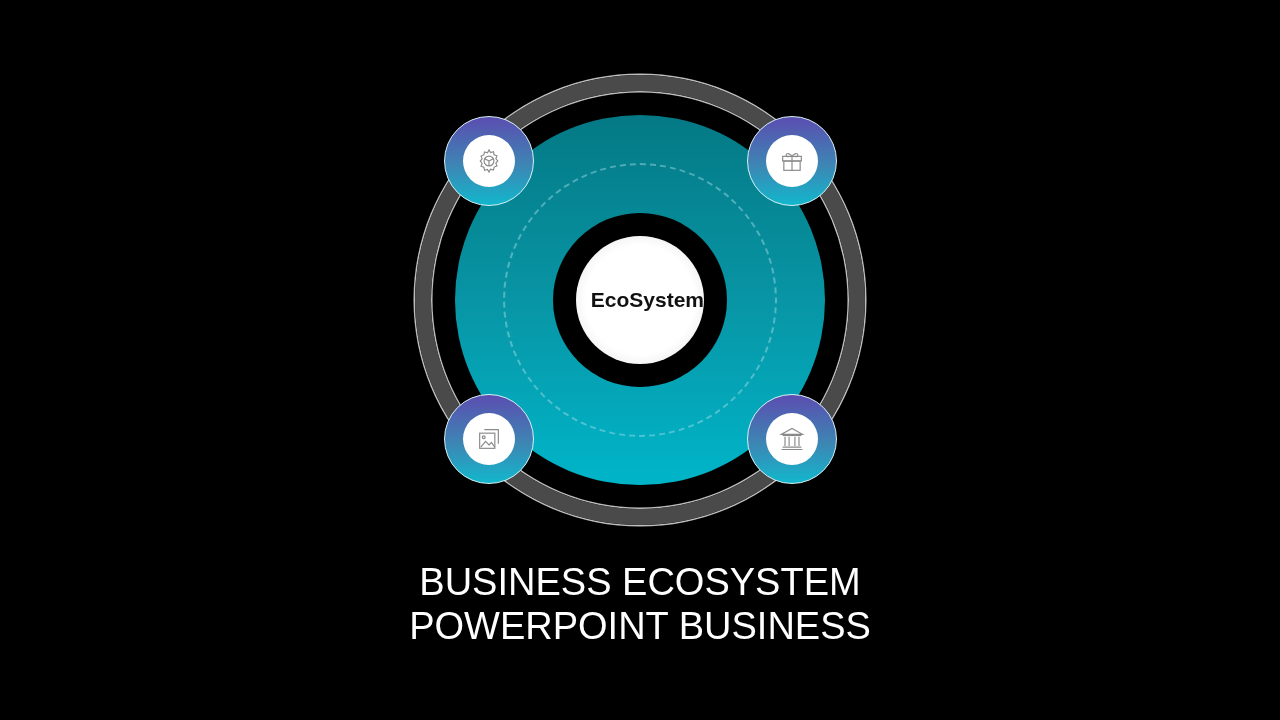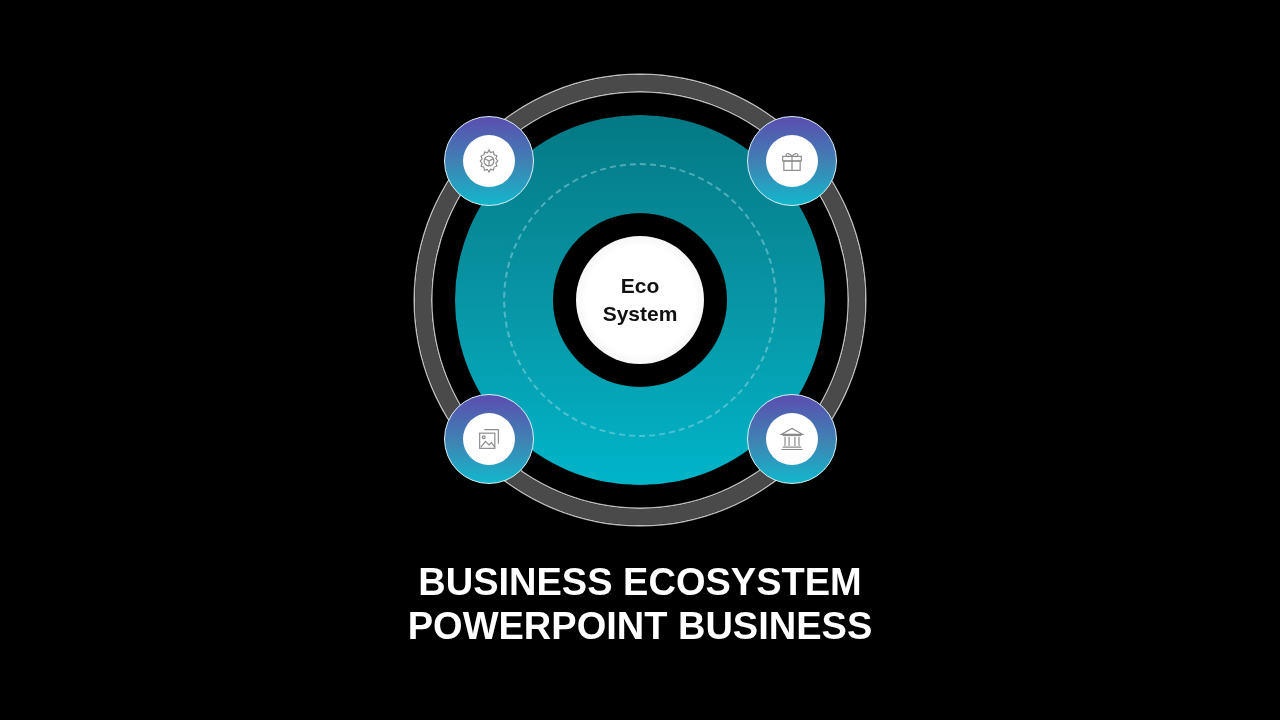--- a/index.html
+++ b/index.html
@@ -3,26 +3,26 @@
 <meta charset="utf-8">
 <style>
   html, body { margin:0; padding:0; }
   body { width:1280px; height:720px; background:#000; overflow:hidden; position:relative; font-family:"Liberation Sans", sans-serif; }
   .abs { position:absolute; }
   .circle { border-radius:50%; box-sizing:border-box; }
   #outer-ring { left:415px; top:75px; width:450px; height:450px; border:16px solid #4a4a4a; box-shadow:0 0 0 1.5px #bdbdbd inset, 0 0 0 1.5px #bdbdbd; }
   #teal-disk { left:455px; top:115px; width:370px; height:370px; background:linear-gradient(180deg,#047985 0%,#0895a5 50%,#00b5c9 100%); }
   #dashed { left:503px; top:163px; width:274px; height:274px; border:2px dashed rgba(170,225,235,0.45); }
   #hole { left:553px; top:213px; width:174px; height:174px; background:#000; }
-  #center { left:576px; top:236px; width:128px; height:128px; background:radial-gradient(circle at 50% 50%, #ffffff 60%, #dcdcdc 100%); display:flex; flex-direction:column; align-items:center; justify-content:center; }
+  #center { left:576px; top:236px; width:128px; height:128px; background:radial-gradient(circle at 50% 50%, #ffffff 60%, #dcdcdc 100%); display:flex; flex-direction:row; align-items:center; justify-content:flex-end; }
   #center span { font-weight:bold; font-size:21px; color:#111; line-height:28px; }
   .badge { width:90px; height:90px; background:linear-gradient(180deg,#5b4db0 0%,#3d86b4 55%,#12b7cc 100%); border:1.5px solid #d7f2f7; display:flex; align-items:center; justify-content:center; }
   .badge-inner { width:52px; height:52px; border-radius:50%; background:#fff; display:flex; align-items:center; justify-content:center; }
   .badge-inner svg { width:28px; height:28px; }
-  #title { left:0; top:560px; width:1280px; text-align:center; color:#fff; font-weight:bold; font-size:38px; line-height:44px; }
+  #title { left:0; top:560px; width:1280px; text-align:center; color:#fff; font-weight:normal; font-size:38px; line-height:44px; }
 </style>
 </head>
 <body>
 
 <div>
   <div id="outer-ring" class="abs circle"></div>
   <div id="teal-disk" class="abs circle"></div>
   <div id="dashed" class="abs circle"></div>
   <div id="hole" class="abs circle"></div>
   <div id="center" class="abs circle">

